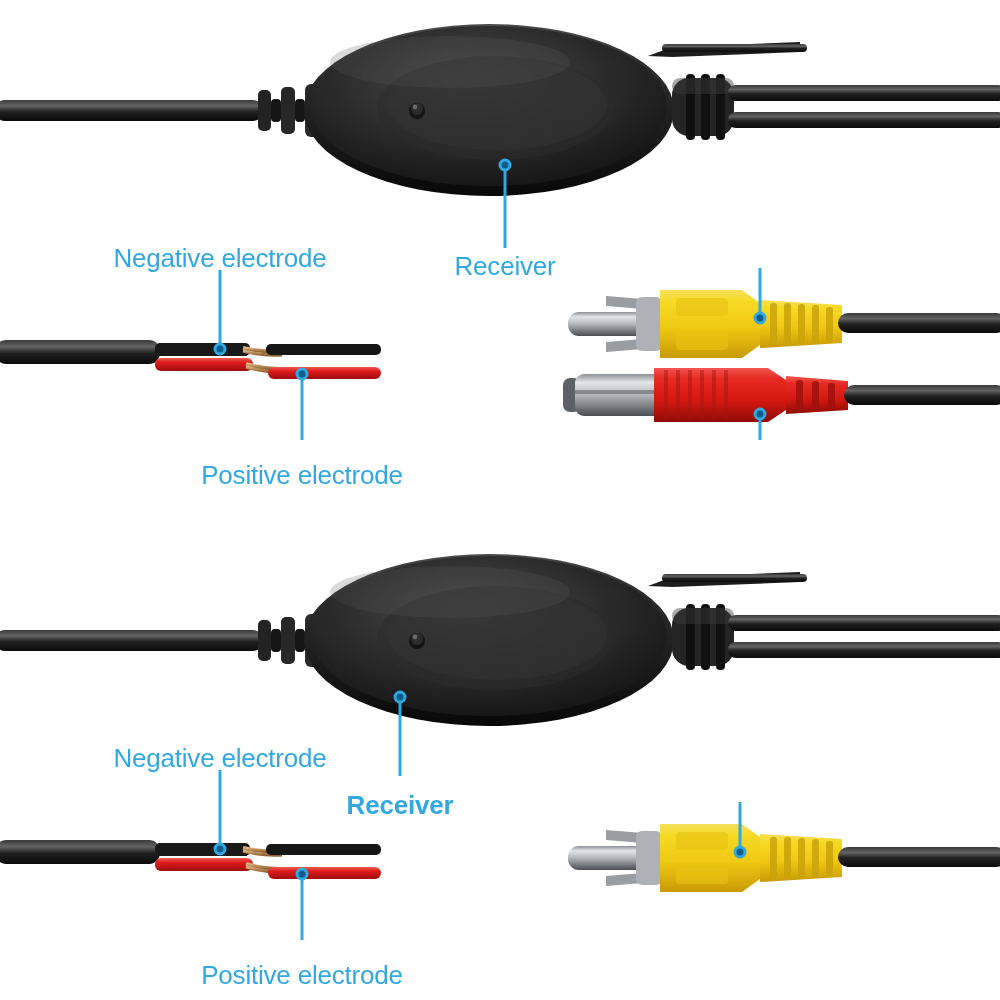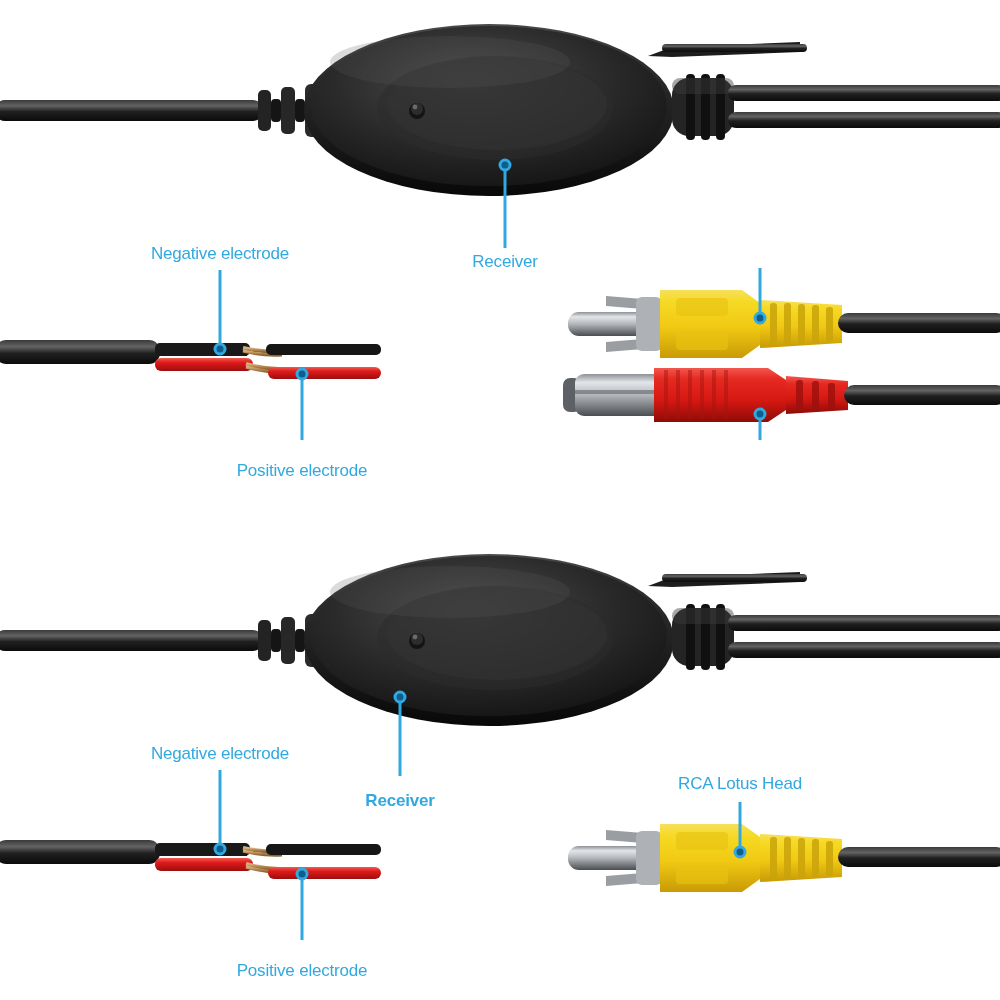--- a/index.html
+++ b/index.html
@@ -32,21 +32,21 @@
     left: 0;
     top: 0;
     width: 1000px;
     height: 500px;
   }
 
   .label {
     position: absolute;
     color: #31a8e0;
     font-family: "Liberation Sans", sans-serif;
-    font-size: 17px;
+    font-size: 26px;
     font-weight: 400;
     letter-spacing: -0.2px;
     white-space: nowrap;
     line-height: 1;
   }
   .label.center { transform: translateX(-50%); }
 </style>
 </head>
 <body>
 
@@ -316,16 +316,15 @@
         <circle cx="220" cy="349" r="5"></circle>
         <circle cx="302" cy="374" r="5"></circle>
         <circle cx="400" cy="197" r="5"></circle>
         <circle cx="740" cy="352" r="5"></circle>
       </g>
     </svg>
 
     <div class="label center" style="left:220px; top:245px;">Negative electrode</div>
     <div class="label center" style="left:302px; top:462px;">Positive electrode</div>
     <div class="label center" style="left:400px; top:292px;font-weight:bold;">Receiver</div>
-    <div class="label center" style="left:740px; top:275px;">RCA Lotus Head</div>
   </div>
 
 </div>
 
 </body></html>

